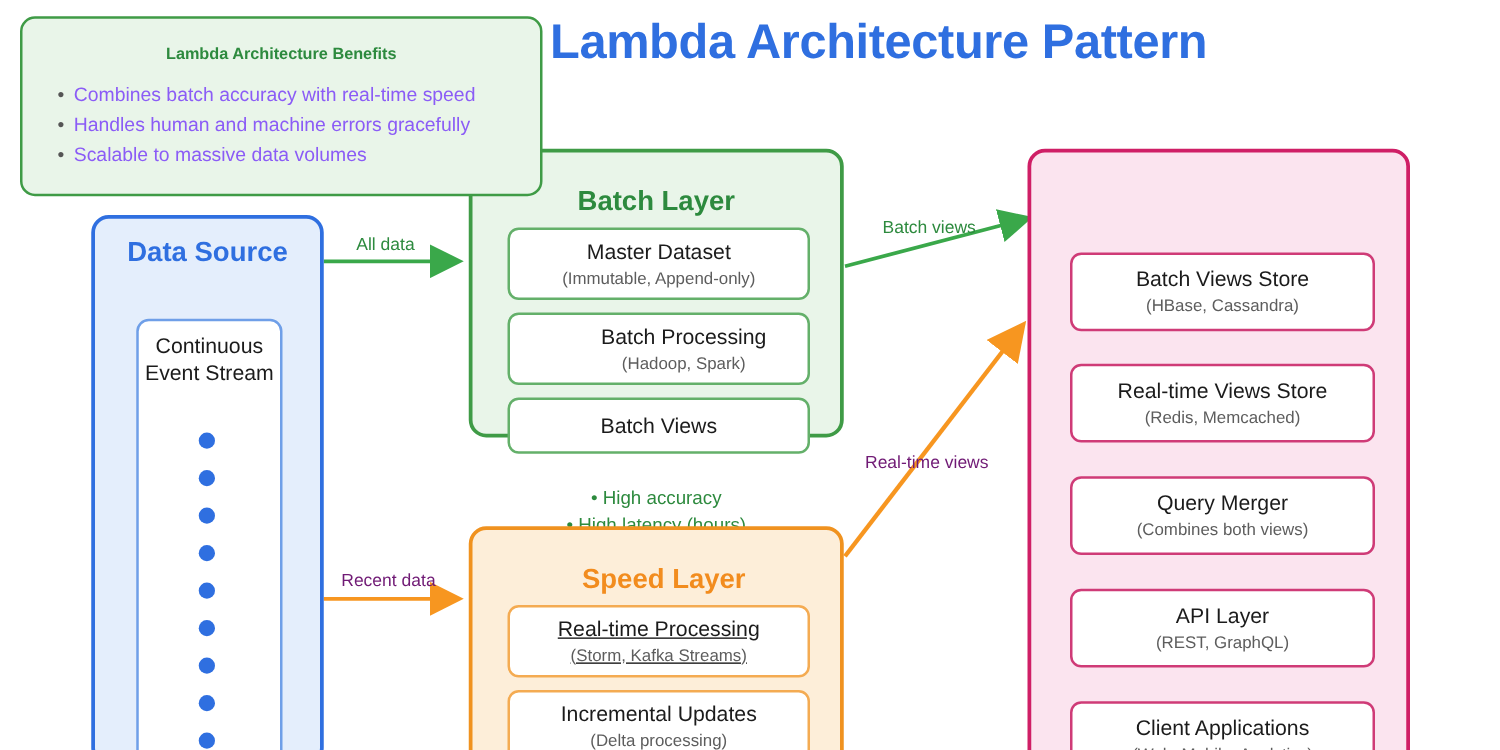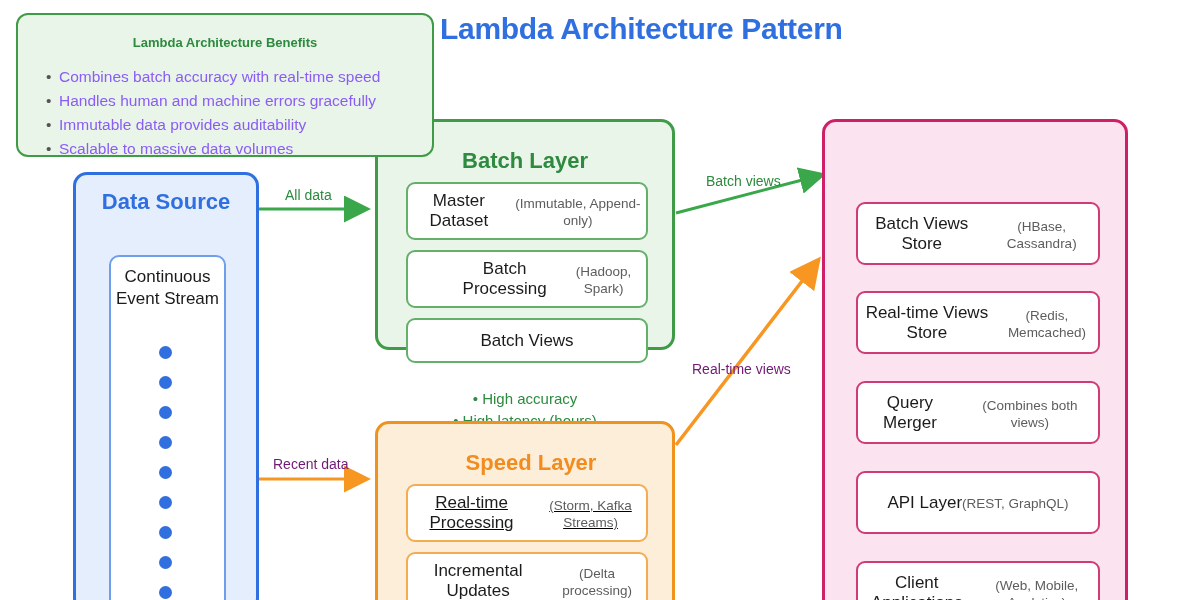--- a/index.html
+++ b/index.html
@@ -9,30 +9,30 @@
     font-family:"Liberation Sans", sans-serif;
     overflow:hidden;
     position:relative;
   }
   #stage{position:absolute;left:0;top:0;width:1200px;height:600px;}
 
   
   .panel{position:absolute;box-sizing:border-box;border-radius:12px;}
   .card{
     position:absolute;box-sizing:border-box;background:#ffffff;
-    border-radius:9px;display:flex;flex-direction:row;
+    border-radius:9px;display:flex;flex-direction:column;
     align-items:center;justify-content:center;
   }
   .card .t{font-size:17px;color:#1b1b1b;line-height:20px;text-align:center;}
   .card .s{font-size:13.5px;color:#5d5d5d;line-height:17px;text-align:center;margin-top:2px;}
 
   
   #main-title{
     position:absolute;left:440px;top:12px;width:560px;
-    font-size:30px;font-weight:bold;color:#2f6fe0;
+    font-size:39px;font-weight:bold;color:#2f6fe0;
     letter-spacing:-.3px;white-space:nowrap;
   }
 
   
   #benefits{
     left:16px;top:13px;width:418px;height:144px;
     background:#e9f5e9;border:2px solid #3f9b46;
   }
   #benefits .hd{
     position:absolute;left:0;right:0;top:20px;text-align:center;
@@ -217,21 +217,20 @@
       <div class="t">Client Applications</div>
       <div class="s">(Web, Mobile, Analytics)</div>
     </div>
   </div>
 
   <div class="panel" id="benefits">
     <div class="hd">Lambda Architecture Benefits</div>
     <ul>
       <li>Combines batch accuracy with real-time speed</li>
       <li>Handles human and machine errors gracefully</li>
-      <li>Immutable data provides auditability</li>
       <li>Scalable to massive data volumes</li>
     </ul>
   </div>
 
   <div class="alabel green" style="left:285px;top:187px;">All data</div>
   <div class="alabel orange" style="left:273px;top:456px;">Recent data</div>
   <div class="alabel green" style="left:706px;top:173px;">Batch views</div>
   <div class="alabel orange" style="left:692px;top:361px;">Real-time views</div>
 
 </div>

